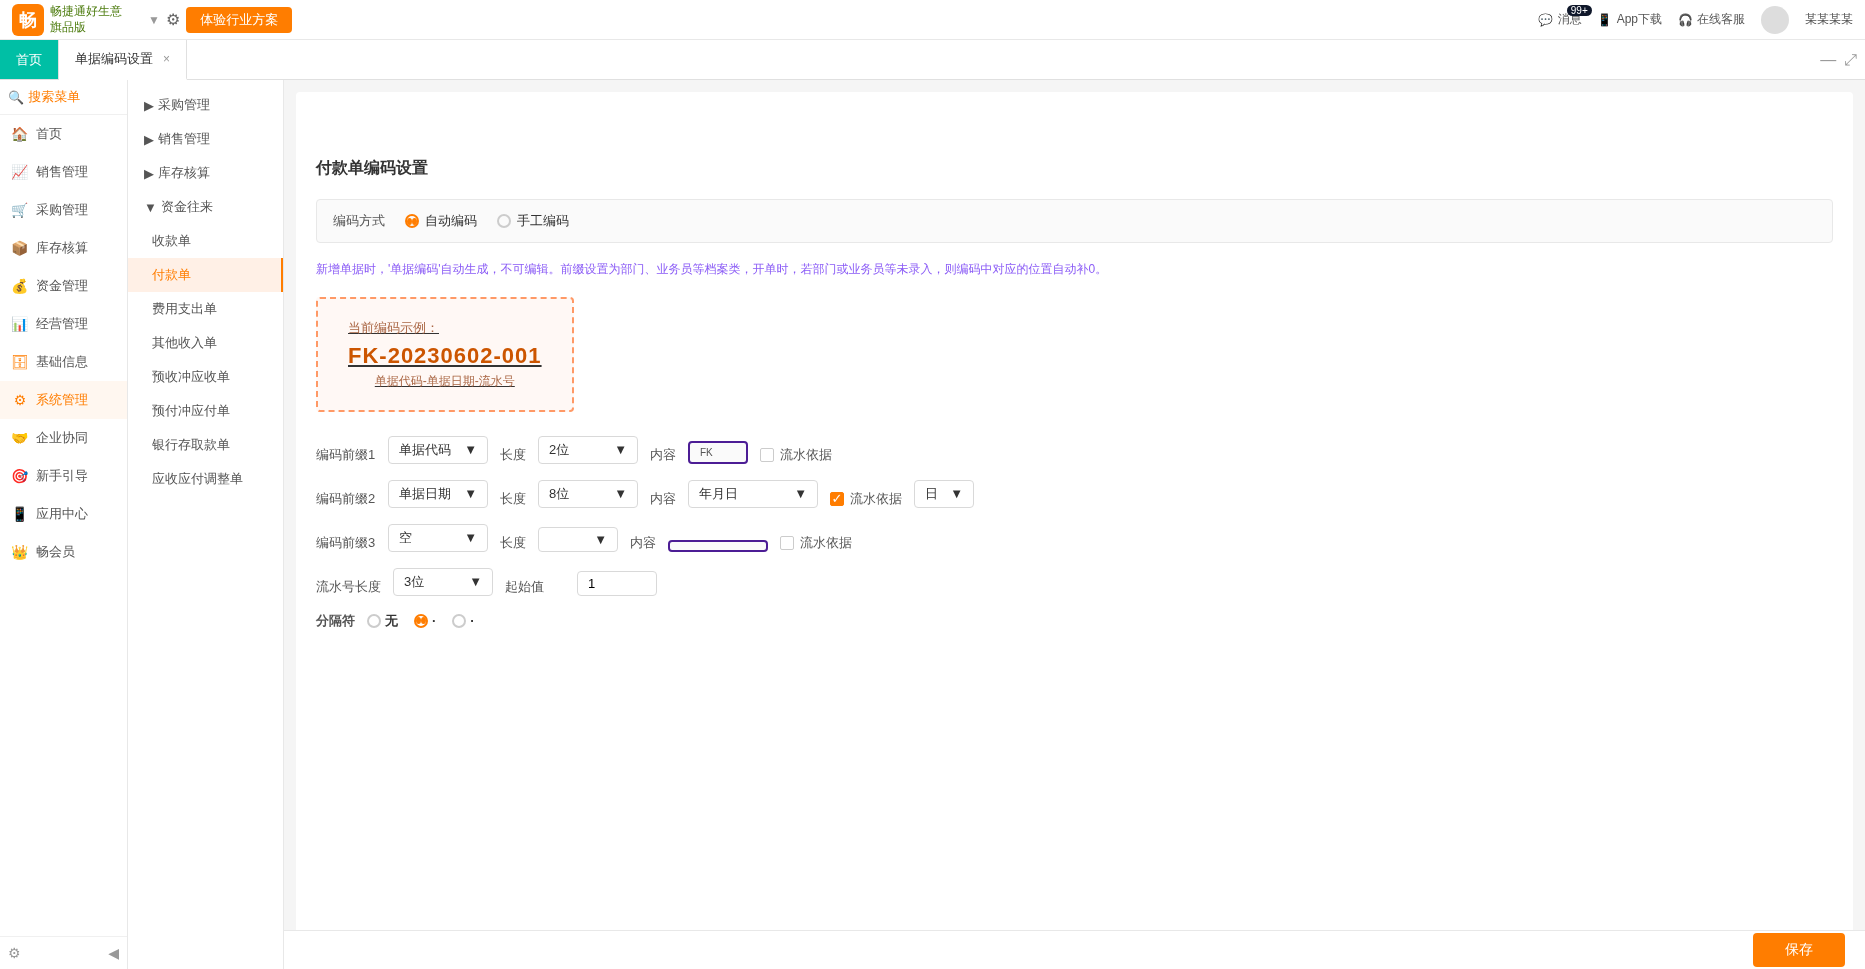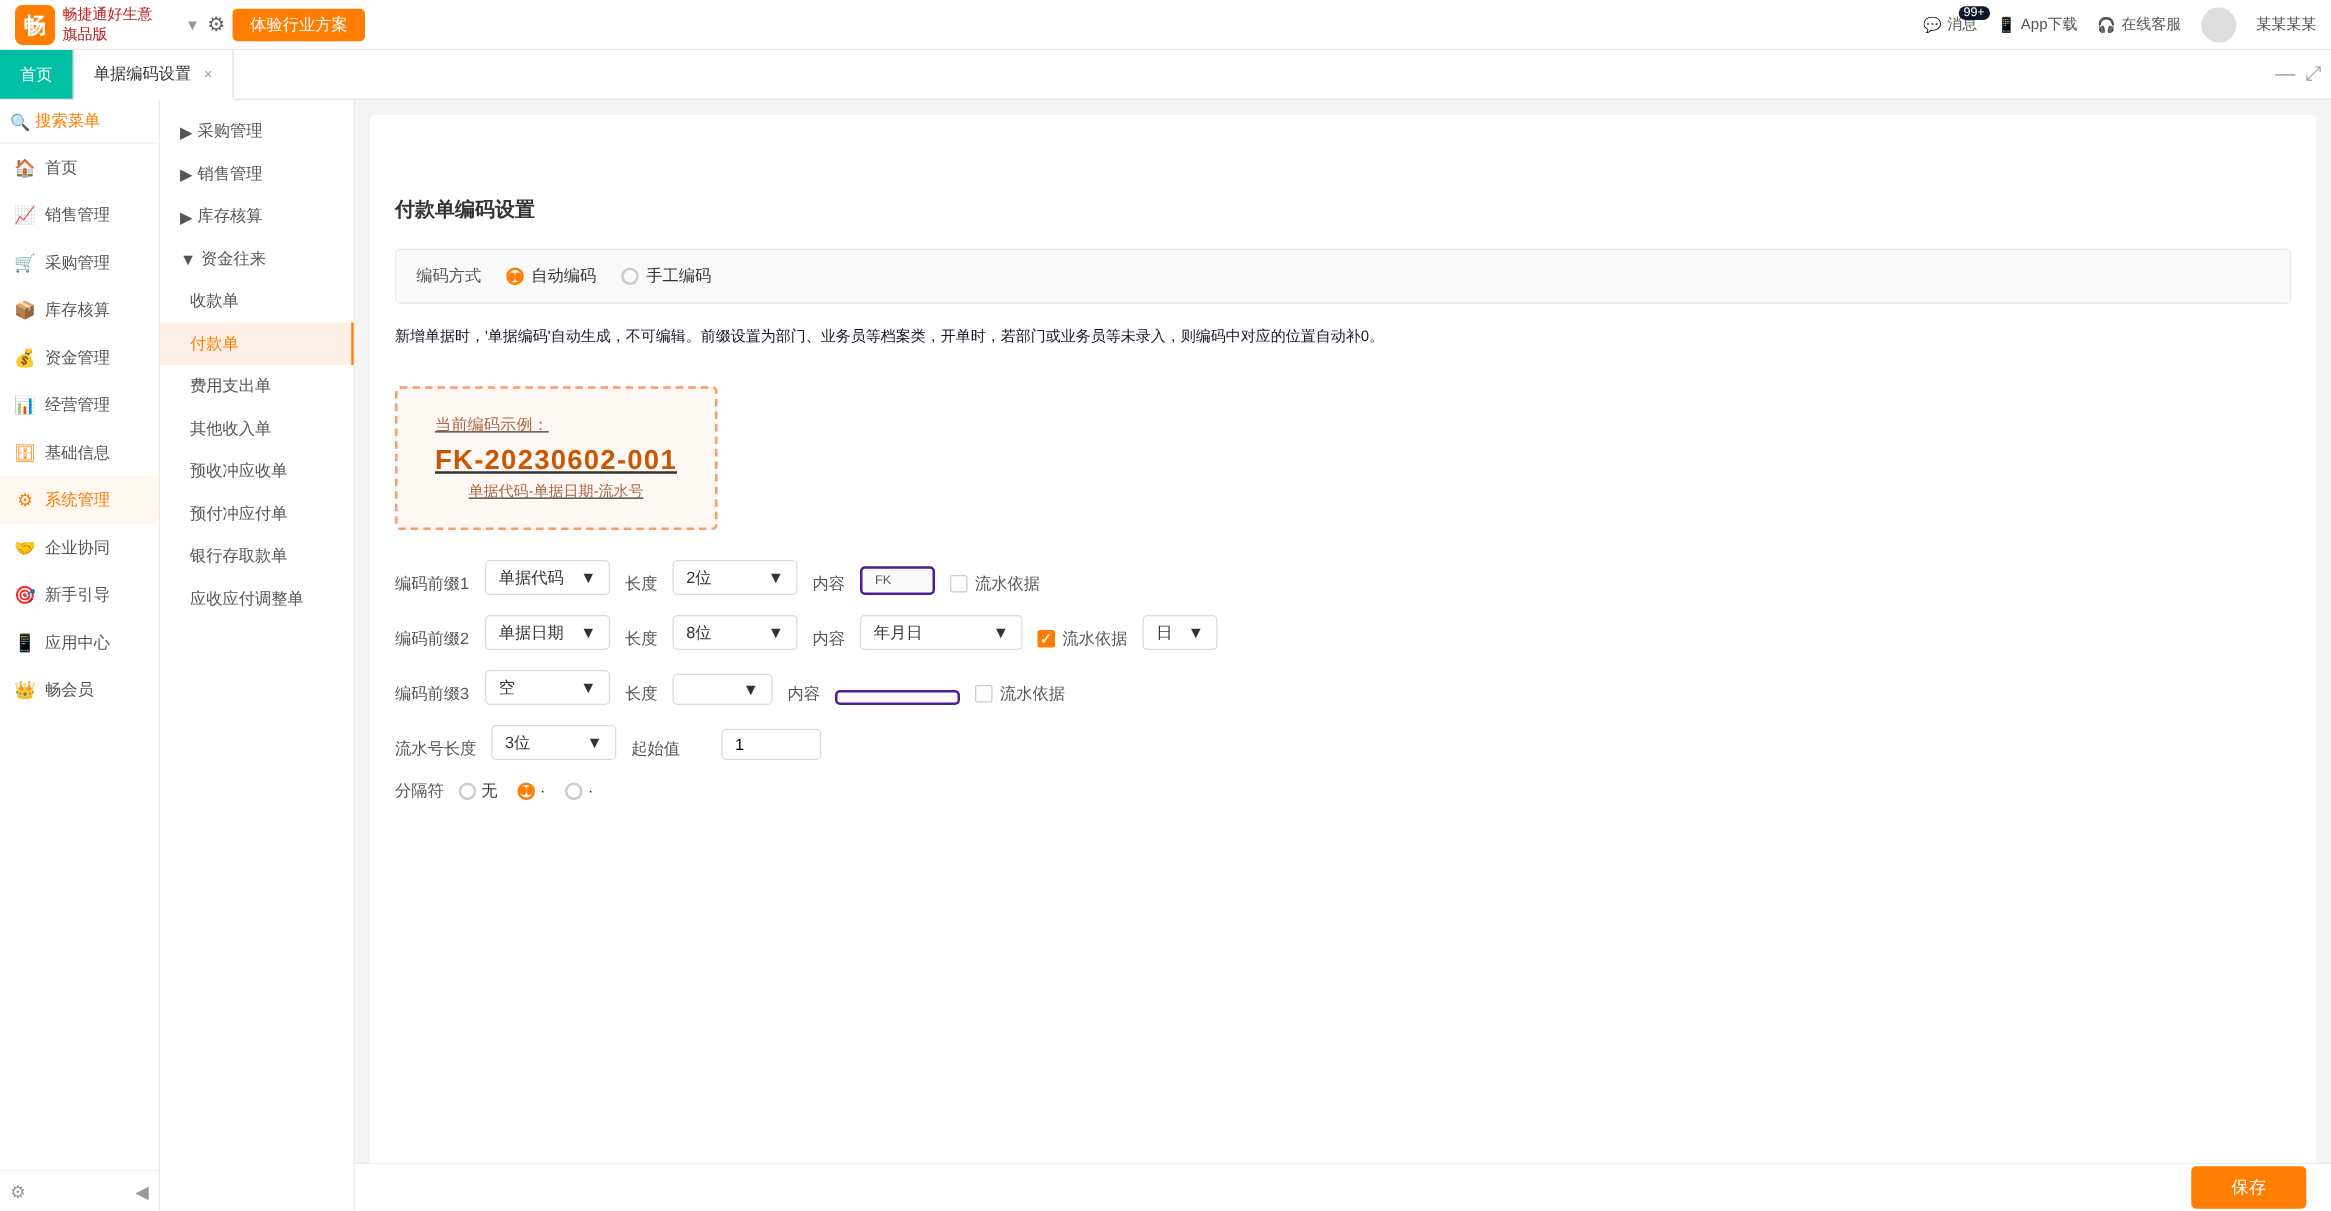--- a/index.html
+++ b/index.html
@@ -2,21 +2,21 @@
 <html><head>
   <meta charset="utf-8">
   <style>
     * { box-sizing: border-box; margin: 0; padding: 0; font-family: 'Microsoft YaHei', 'PingFang SC', sans-serif; }
     body { background: #f5f5f5; font-size: 13px; color: #333; display: flex; flex-direction: column; height: 100vh; overflow: hidden; }
 
     
     .top-bar { height: 40px; background: #fff; border-bottom: 1px solid #e8e8e8; display: flex; align-items: center; padding: 0 12px; gap: 8px; position: relative; z-index: 100; }
     .top-bar-logo { display: flex; align-items: center; gap: 6px; width: 128px; }
     .logo-icon { width: 32px; height: 32px; background: #ff7d00; border-radius: 6px; display: flex; align-items: center; justify-content: center; color: #fff; font-size: 18px; font-weight: bold; }
-    .logo-text { font-size: 12px; color: #b91c1c; line-height: 1.3; }
+    .logo-text { font-size: 12px; color: #4d7c0f; line-height: 1.3; }
     .top-bar-controls { display: flex; align-items: center; gap: 6px; }
     .top-bar-dropdown { display: flex; align-items: center; gap: 2px; cursor: pointer; color: #666; font-size: 12px; }
     .top-bar-settings { color: #666; cursor: pointer; font-size: 16px; }
     .top-bar-btn { background: #ff7d00; color: #fff; border: none; border-radius: 4px; padding: 4px 14px; font-size: 13px; cursor: pointer; }
     .top-bar-right { margin-left: auto; display: flex; align-items: center; gap: 16px; }
     .top-bar-right-item { display: flex; align-items: center; gap: 4px; font-size: 12px; color: #555; cursor: pointer; position: relative; }
     .badge { background: #0f172a; color: #fff; font-size: 10px; border-radius: 8px; padding: 0 4px; position: absolute; top: -6px; right: -10px; min-width: 18px; text-align: center; }
     .top-bar-avatar { width: 28px; height: 28px; border-radius: 50%; background: #ddd; }
     .user-name { font-size: 12px; color: #555; }
 
@@ -53,21 +53,21 @@
     
     .encode-method-row { display: flex; align-items: center; gap: 20px; padding: 12px 16px; background: #fafafa; border: 1px solid #e8e8e8; border-radius: 4px; margin-bottom: 16px; }
     .encode-method-label { font-size: 13px; color: #555; }
     .radio-group { display: flex; gap: 20px; align-items: center; }
     .radio-item { display: flex; align-items: center; gap: 6px; font-size: 13px; cursor: pointer; }
     .radio-circle { width: 14px; height: 14px; border-radius: 50%; border: 2px solid #ccc; display: flex; align-items: center; justify-content: center; }
     .radio-circle.checked { border-color: #ff7d00; }
     .radio-circle.checked::after { content: ''; width: 7px; height: 7px; border-radius: 50%; background: #ff7d00; display: block; }
 
     
-    .info-text { font-size: 12px; color: #0f172a; margin-bottom: 28px; line-height: 1.8; }
+    .info-text { font-size: 12px; color: #8b5cf6; margin-bottom: 16px; line-height: 1.8; }
 
     
     .preview-box { border: 2px dashed #ff9966; background: #fff8f5; border-radius: 4px; padding: 20px 30px; display: inline-block; margin-bottom: 24px; text-decoration: underline; }
     .preview-code { font-size: 22px; font-weight: 600; color: #cc5500; letter-spacing: 1px; }
     .preview-desc { font-size: 12px; color: #aa6644; text-align: center; margin-top: 4px; }
 
     
     .auto-fill-row { display: flex; align-items: center; gap: 8px; margin-bottom: 20px; }
     .checkbox-item { width: 14px; height: 14px; border: 1px solid #ccc; display: inline-flex; align-items: center; justify-content: center; cursor: pointer; border-radius: 2px; }
     .checkbox-item.checked { background: #ff7d00; border-color: #ff7d00; color: #fff; }
@@ -78,21 +78,21 @@
     .form-select { display: flex; align-items: center; gap: 4px; border: 1px solid #d9d9d9; border-radius: 4px; padding: 4px 10px; background: #fff; cursor: pointer; font-size: 13px; color: #333; min-width: 100px; justify-content: space-between; }
     .form-select-wide { min-width: 130px; }
     .form-input-readonly { border: 2px solid #4c1d95; border-radius: 4px; padding: 4px 10px; background: #fafafa; font-size: 10px; color: #555; min-width: 60px; }
     .length-label { font-size: 13px; color: #555; }
     .content-label { font-size: 13px; color: #555; }
 
     
     .serial-check { display: flex; align-items: center; gap: 6px; font-size: 13px; color: #555; }
 
     
-    .separator-row { display: flex; align-items: center; gap: 12px; margin-bottom: 16px; }
+    .separator-row { display: flex; align-items: center; gap: 12px; margin-bottom: 16px; font-weight: bold; }
     .sep-label { font-size: 13px; color: #555; }
     .sep-options { display: flex; gap: 16px; align-items: center; }
     .sep-radio { display: flex; align-items: center; gap: 4px; font-size: 13px; cursor: pointer; }
 
     
     .footer { height: 39px; background: #fff; border-top: 1px solid #e8e8e8; display: flex; align-items: center; justify-content: flex-end; padding: 0 20px; }
     .save-btn { background: #ff7d00; color: #fff; border: none; border-radius: 4px; padding: 8px 32px; font-size: 14px; cursor: pointer; }
 
     
     .right-panel { flex: 1; display: flex; flex-direction: column; overflow: hidden; }

